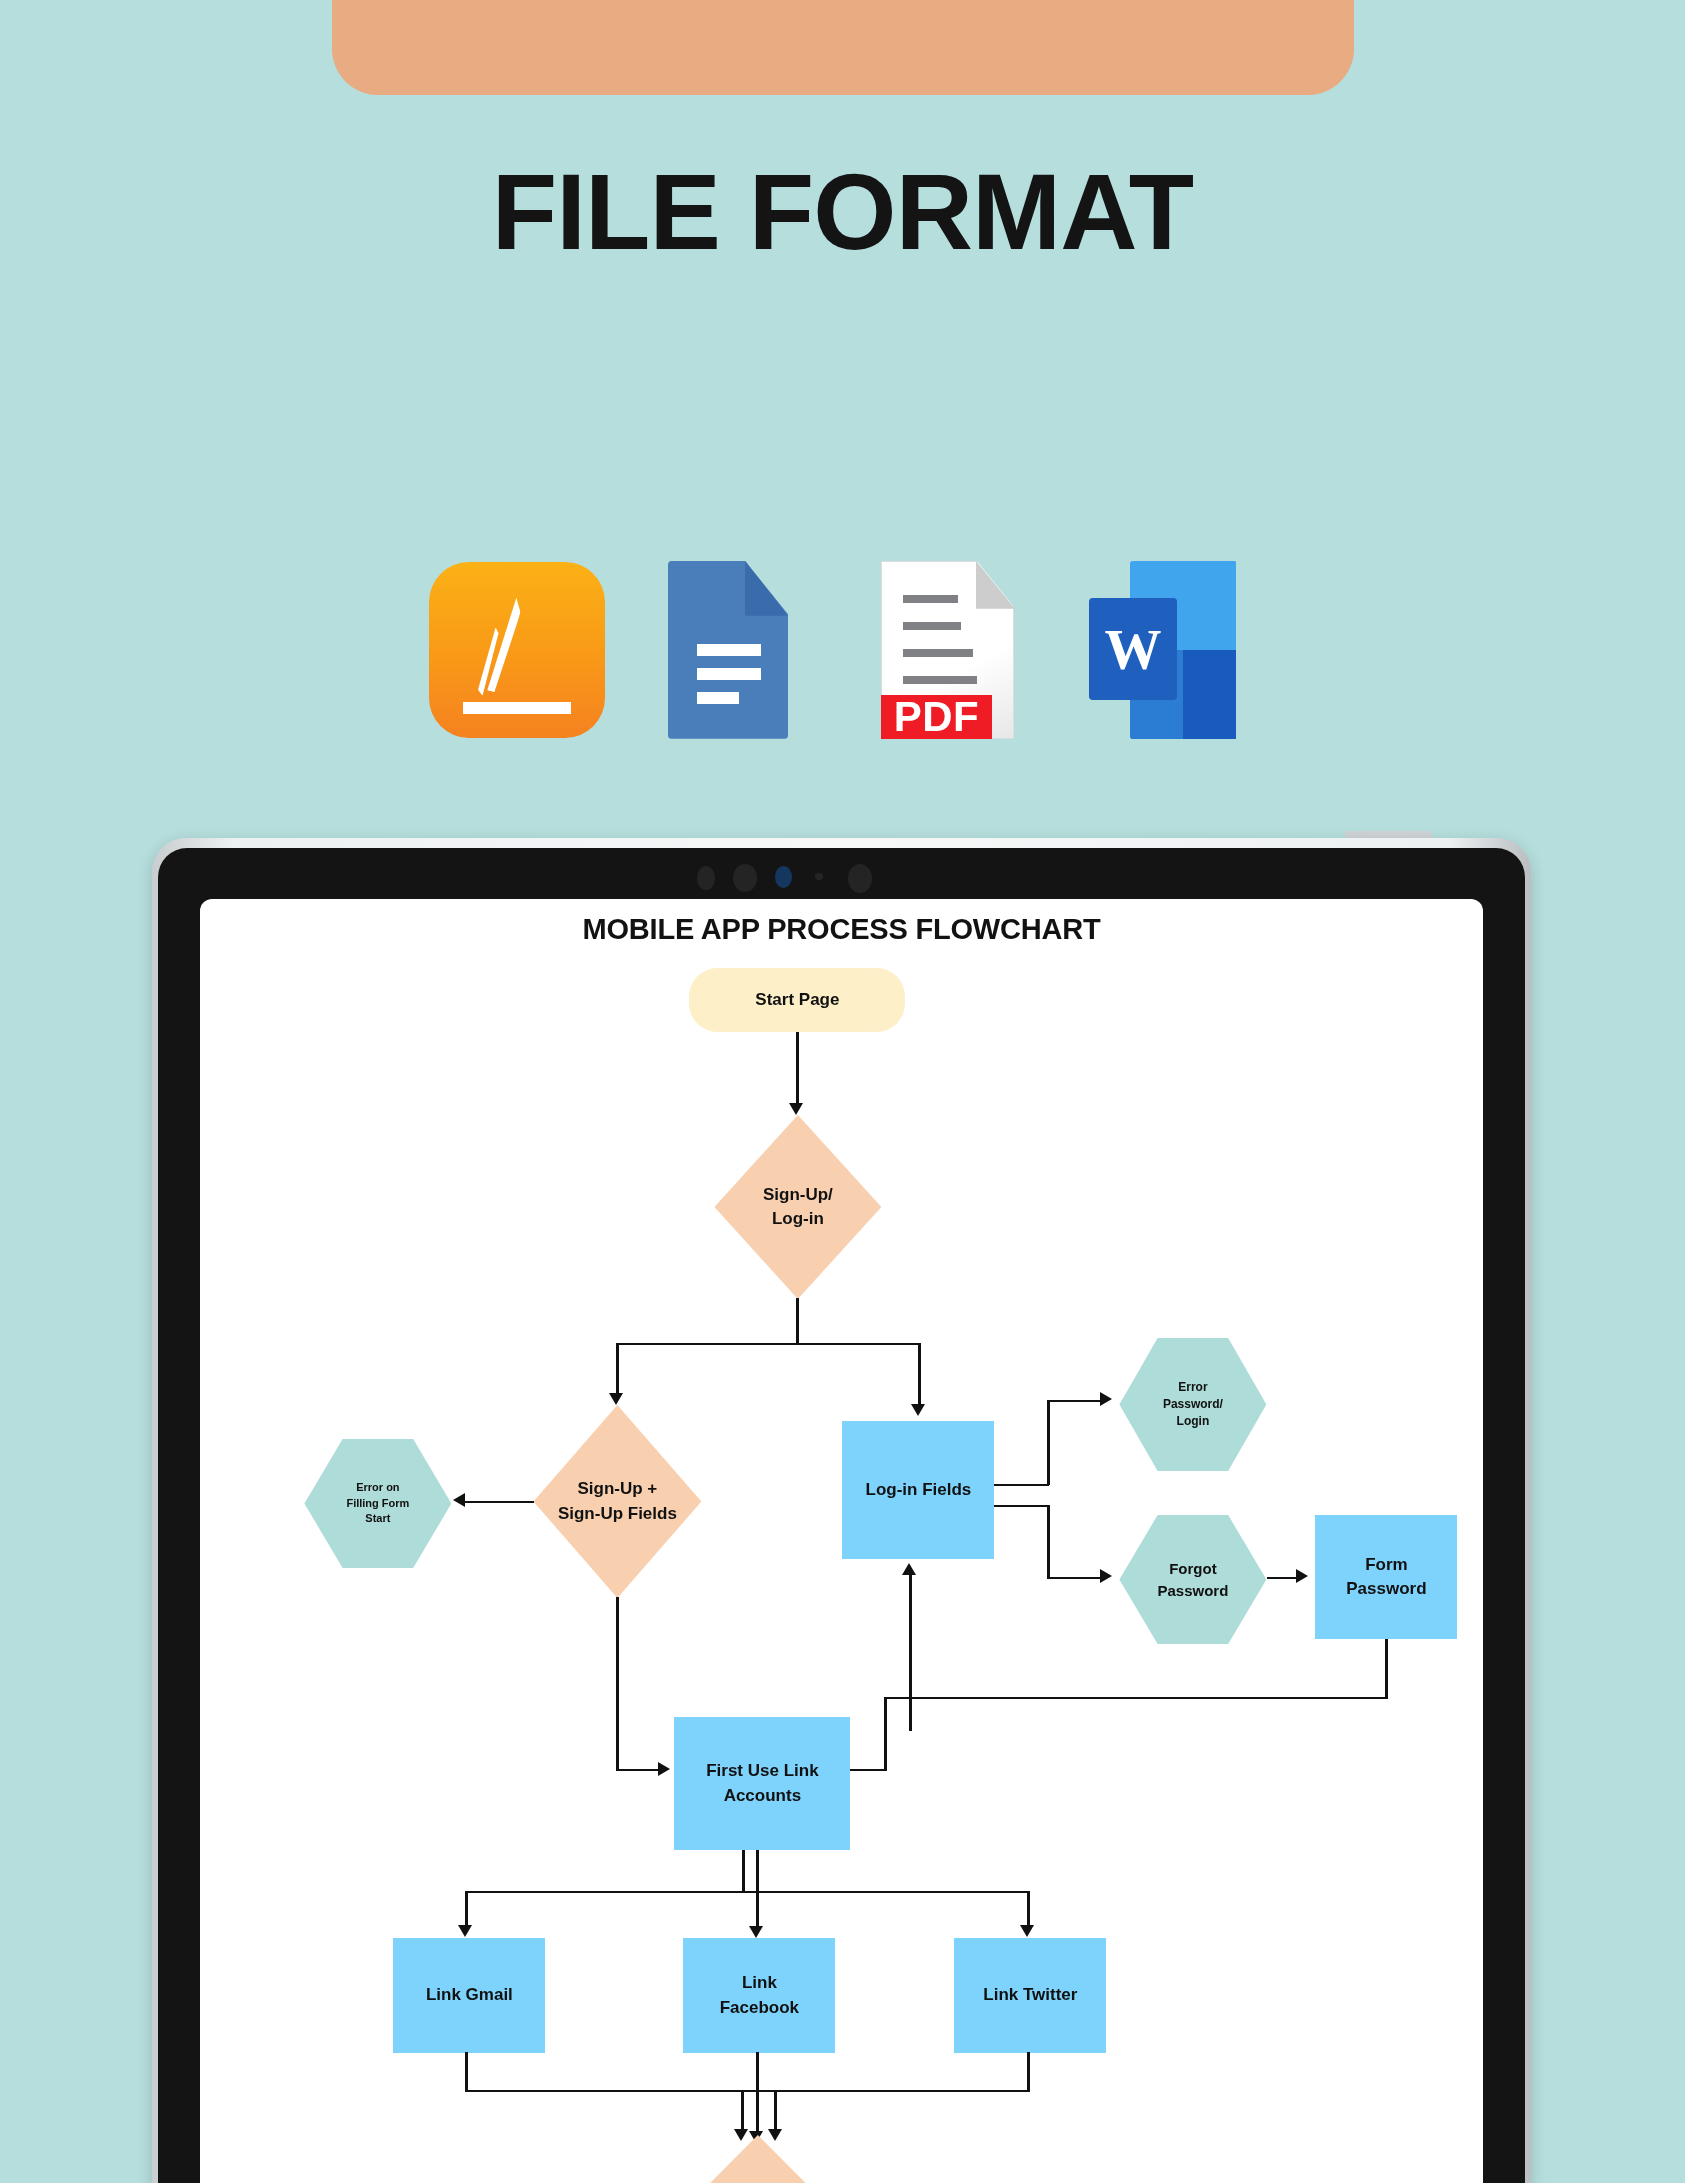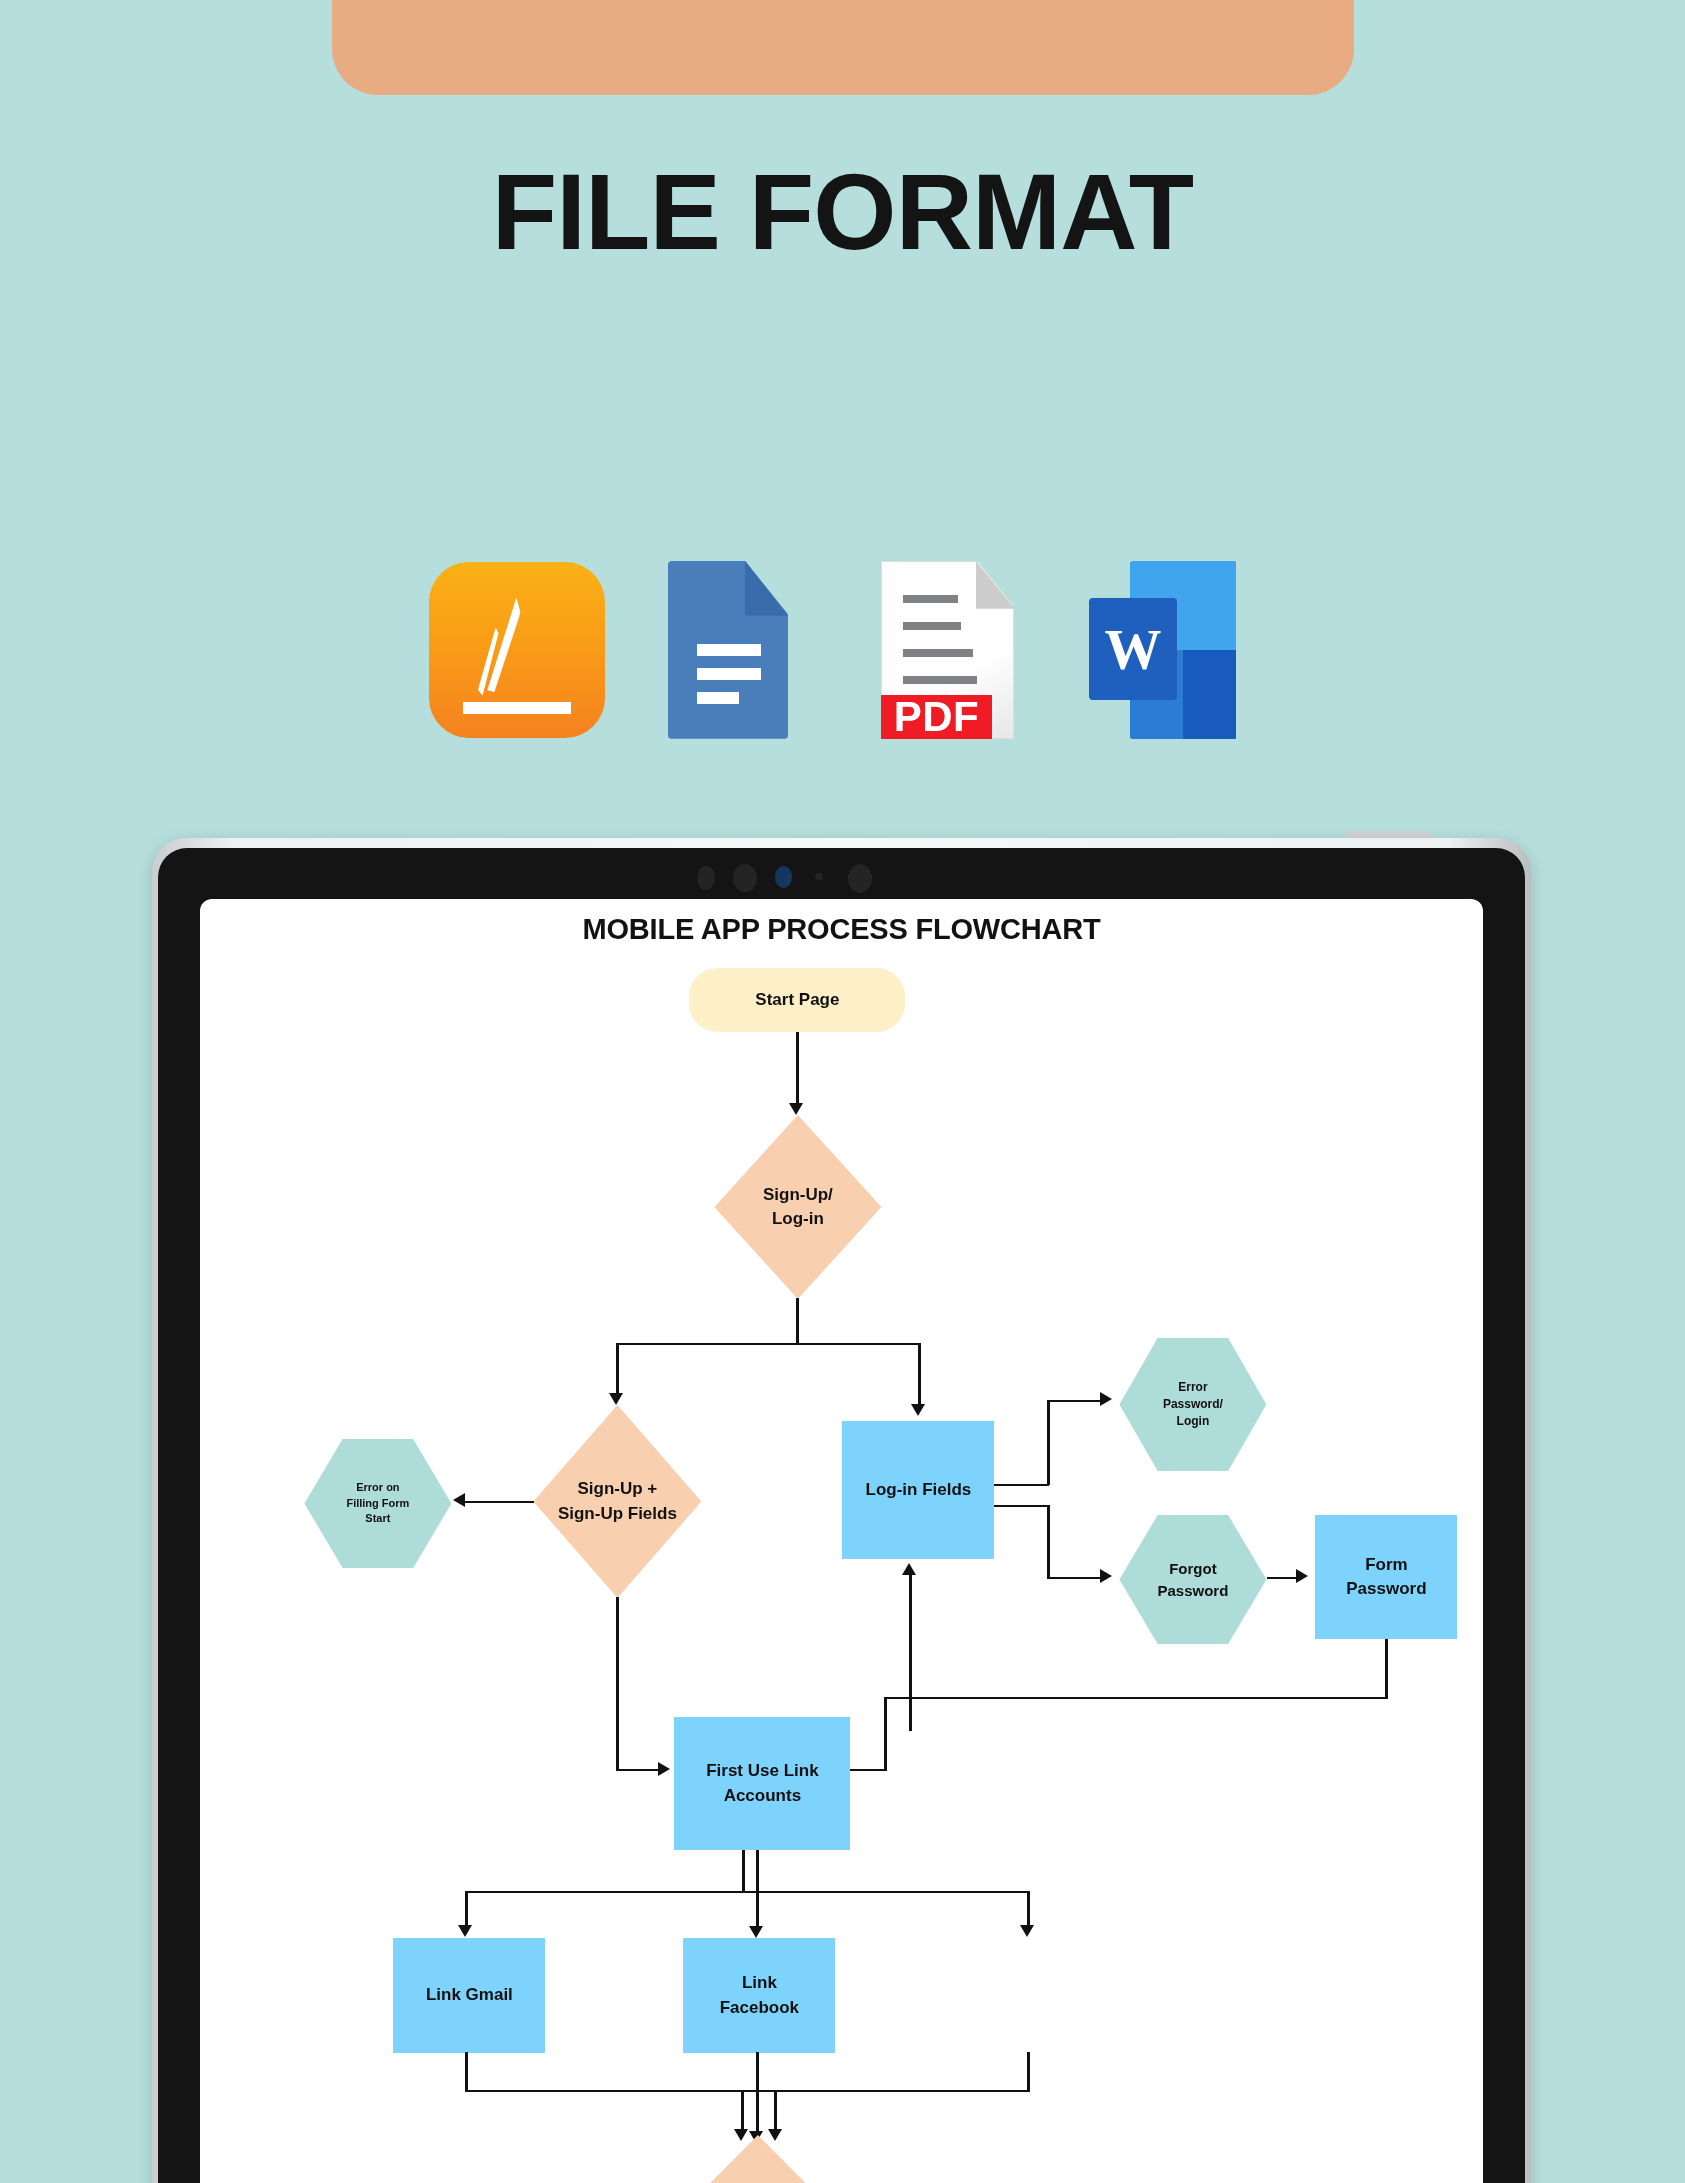--- a/index.html
+++ b/index.html
@@ -468,20 +468,23 @@
             <span>Link Gmail</span>
           </div>
 
           <div class="node n-box" style="left:483px; top:1039px; width:152px; height:115px;">
             <span>
               <span>Link</span><br>
               <span>Facebook</span>
             </span>
           </div>
 
+          <div class="node n-box" style="left:754px; top:1039px; width:152px; height:115px;">
+            <span>Link Twitter</span>
+          </div>
 
           <div class="conn v" style="left:265px; top:1153px; height:40px;"></div>
           <div class="conn v" style="left:827px; top:1153px; height:40px;"></div>
           <div class="conn h" style="left:265px; top:1191px; width:564px;"></div>
           <div class="conn v" style="left:541px; top:1191px; height:41px;"></div>
           <div class="arrow a-down" style="left:534px; top:1230px;"></div>
           <div class="conn v" style="left:556px; top:1153px; height:81px;"></div>
           <div class="arrow a-down" style="left:549px; top:1232px;"></div>
           <div class="conn v" style="left:574px; top:1191px; height:41px;"></div>
           <div class="arrow a-down" style="left:568px; top:1230px;"></div>

